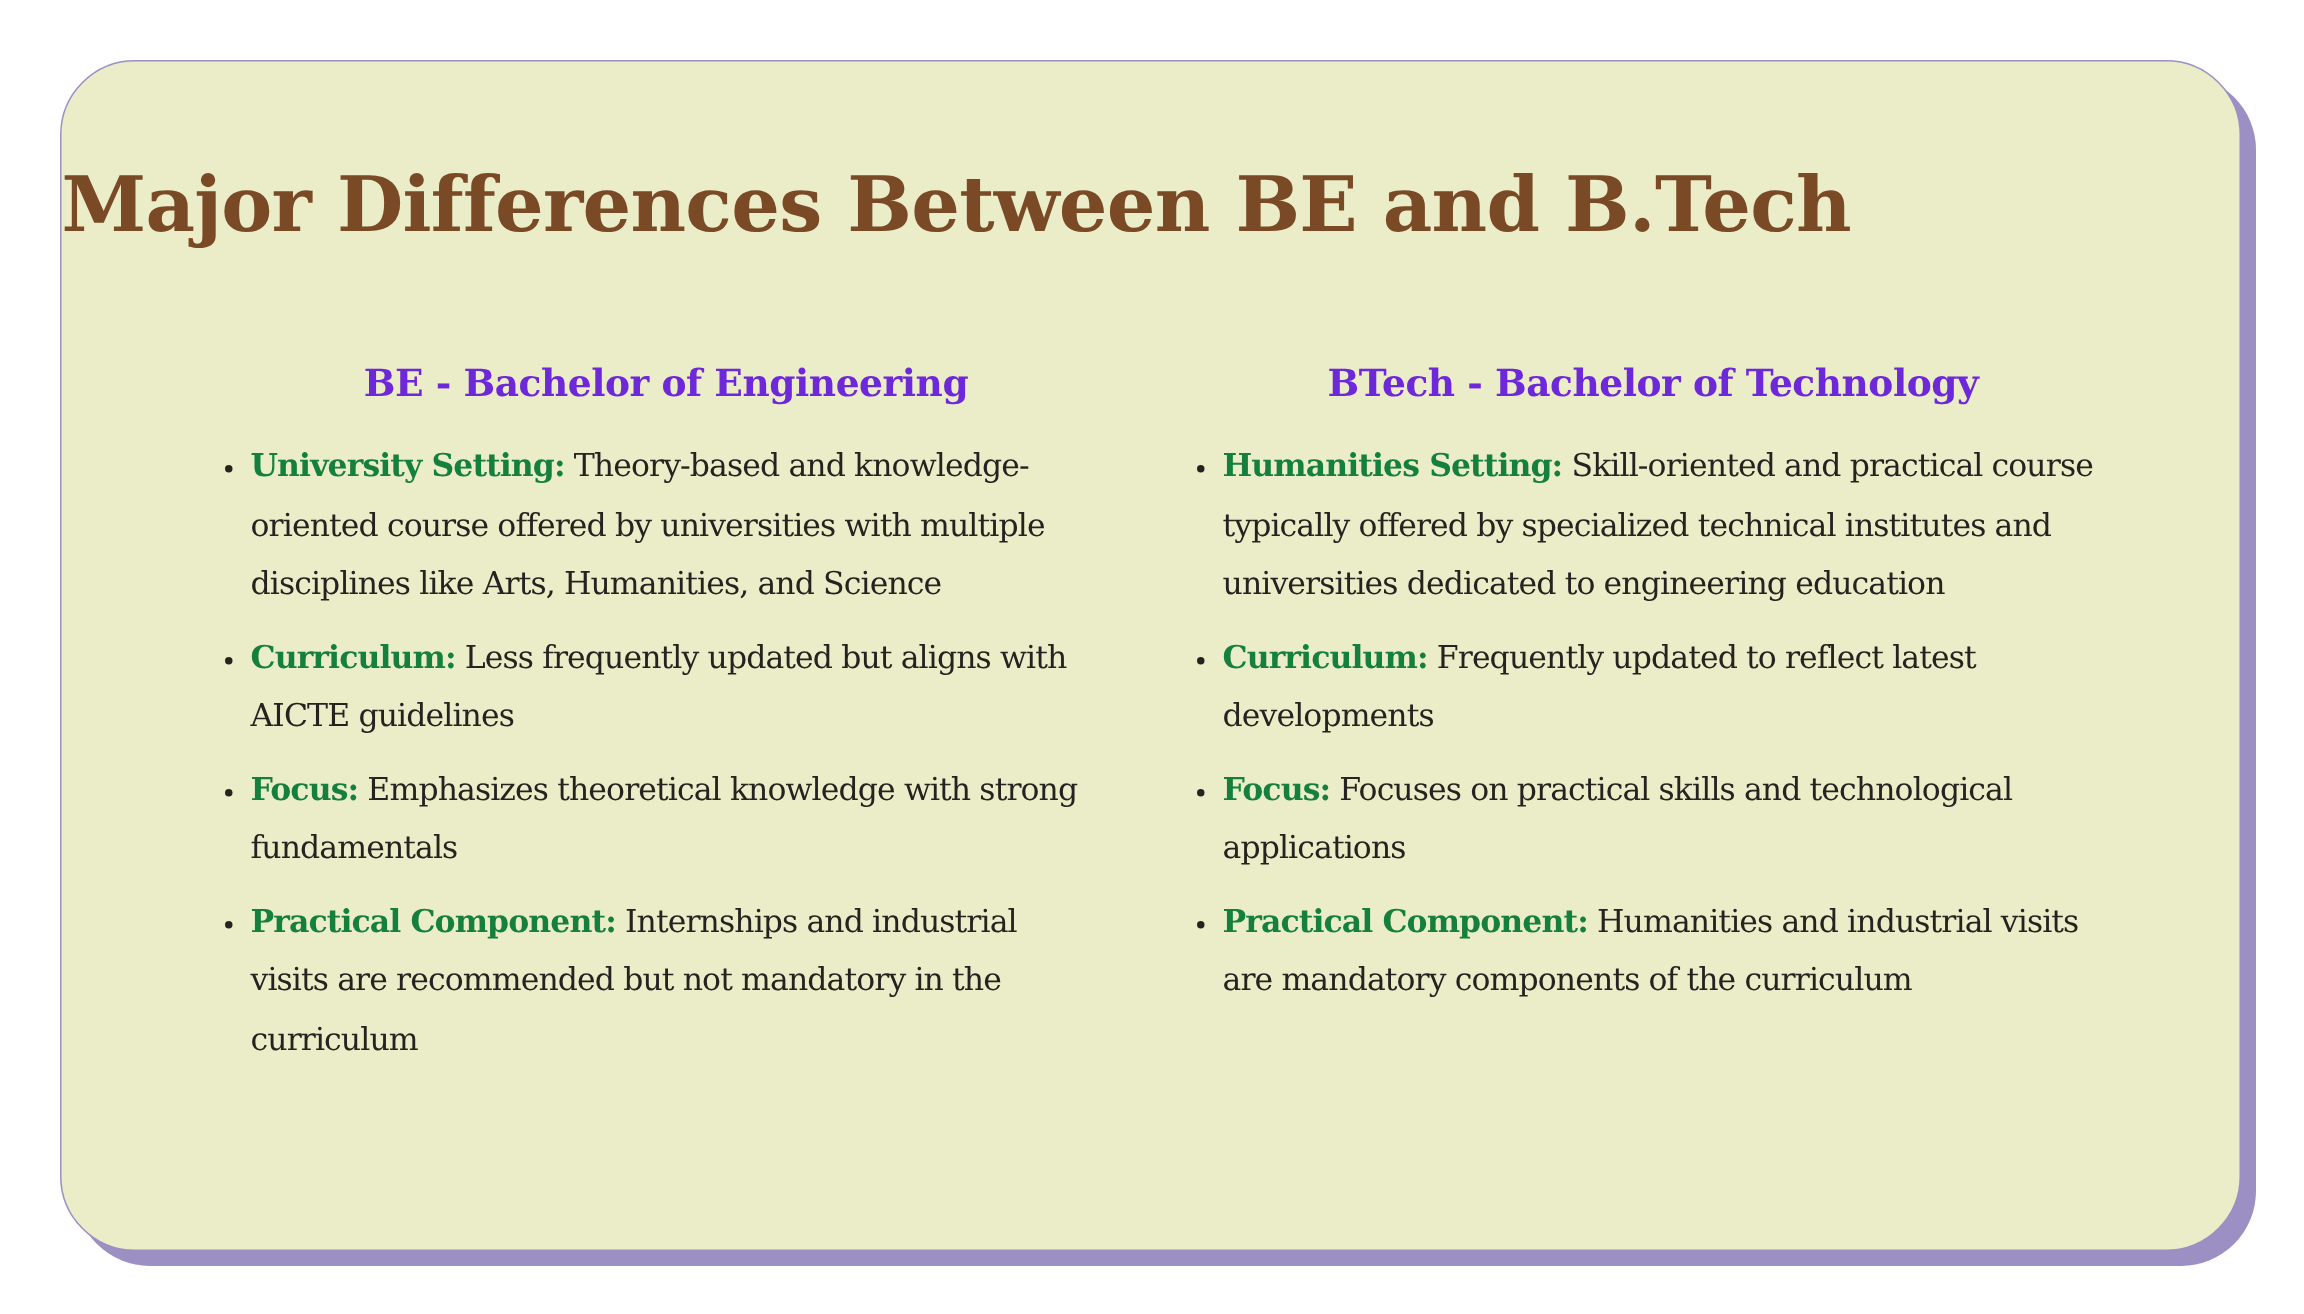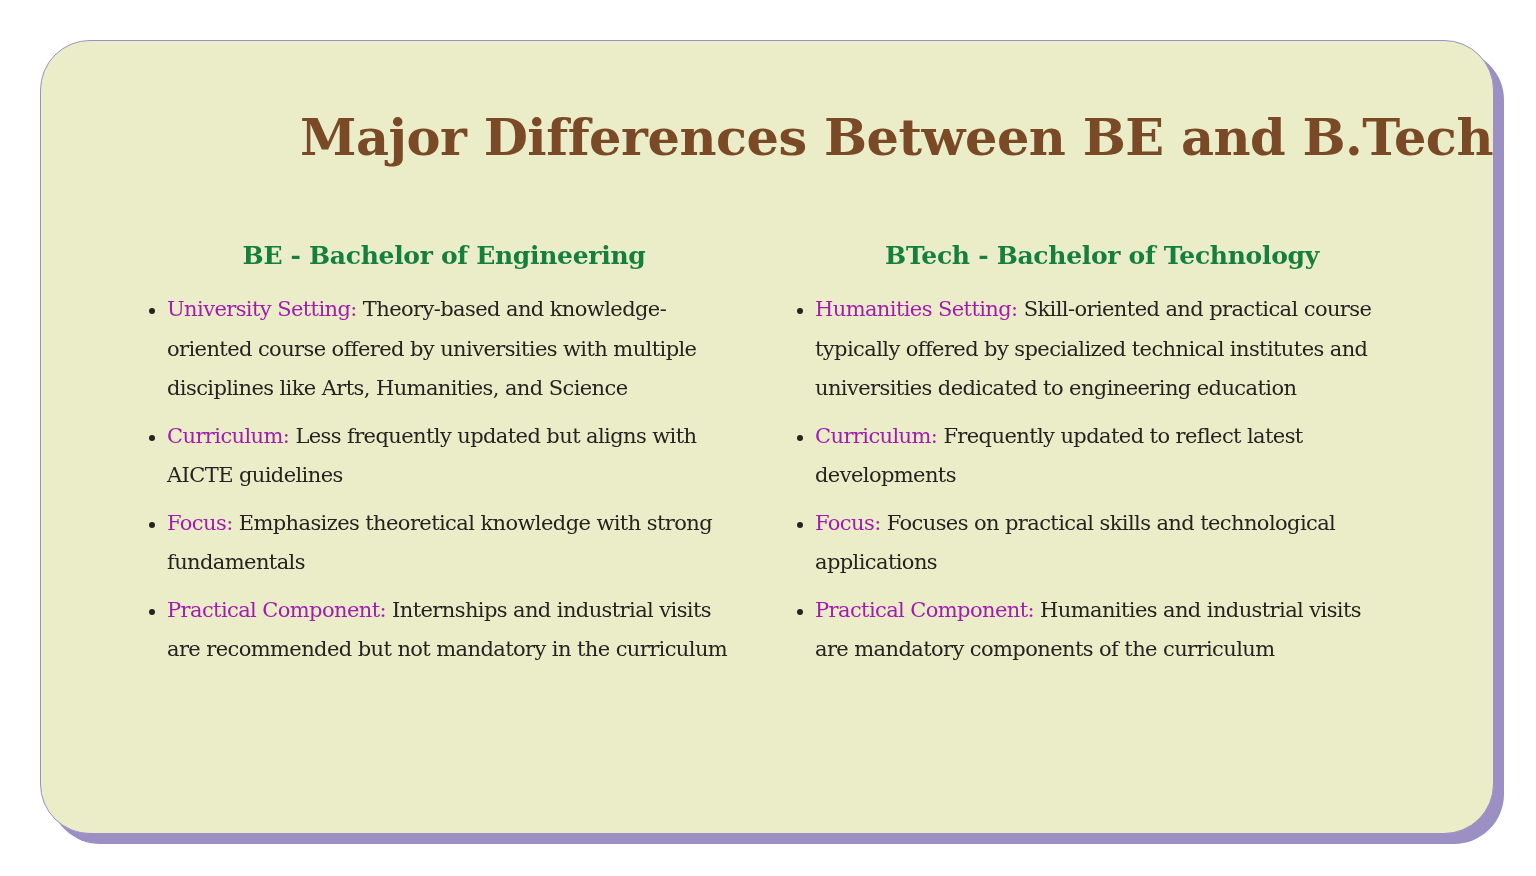--- a/index.html
+++ b/index.html
@@ -20,62 +20,62 @@
       background: #ebecc8;
       border: 1.5px solid #9c8fc4;
       border-radius: 50px;
       box-shadow: 10px 10px 0 0 #9c8fc4;
     }
     .title {
       position: absolute;
       left: 0;
       right: 0;
       top: 66px;
-      text-align: right;
+      text-align: left;
       margin: 0;
       font-family: "DejaVu Serif", serif;
       font-weight: bold;
       font-size: 51px;
       letter-spacing: -0.5px;
       color: #7a4a26;
     }
     .col {
       position: absolute;
       top: 200px;
       width: 600px;
     }
     .col.left { left: 88px; }
     .col.right { left: 736px; width: 620px; }
     .col-heading {
       margin: 0 0 20px 0;
       text-align: center;
       font-family: "DejaVu Serif", serif;
       font-weight: bold;
       font-size: 25px;
-      color: #15803d;
+      color: #6d28d9;
       letter-spacing: -0.3px;
     }
     .col.left .col-heading { padding-left: 30px; }
     .col.right .col-heading { padding-left: 30px; }
     ul.points {
       margin: 0;
       padding: 0 0 0 38px;
       list-style: disc;
       font-family: "DejaVu Serif", serif;
       font-size: 21px;
       line-height: 39.5px;
       color: #262220;
       letter-spacing: -0.6px;
     }
     ul.points li {
       margin: 0 0 8px 0;
       padding-left: 0;
     }
     ul.points li::marker { font-size: 18px; }
-    .pt-label { font-weight: normal; color: #a21caf; }
+    .pt-label { font-weight: bold; color: #15803d; }
   </style>
 </head>
 <body>
 
 <div class="card">
   <h1 class="title">Major Differences Between BE and B.Tech</h1>
 
   <section class="col left">
     <h2 class="col-heading">BE - Bachelor of Engineering</h2>
     <ul class="points">

